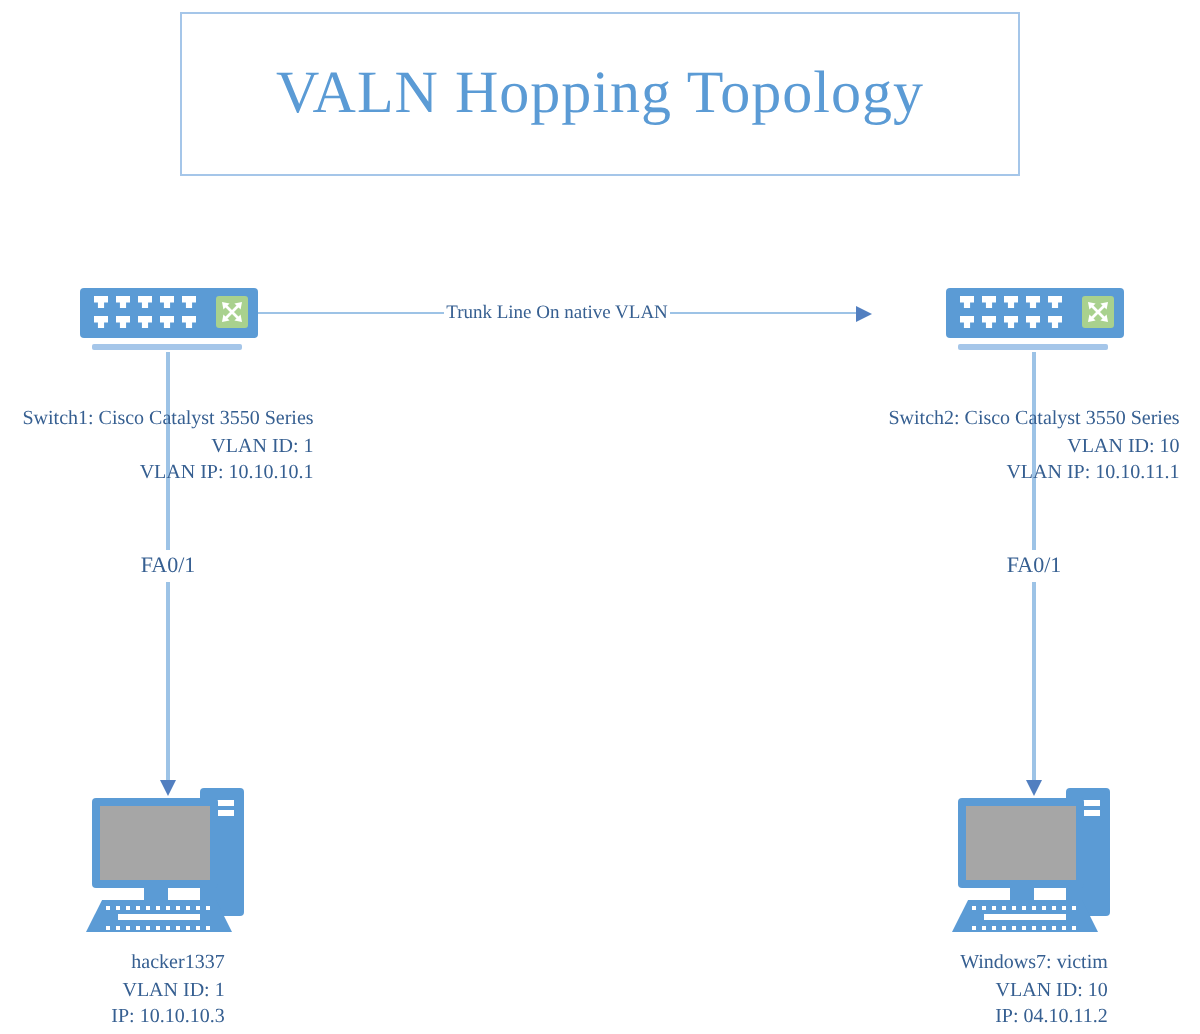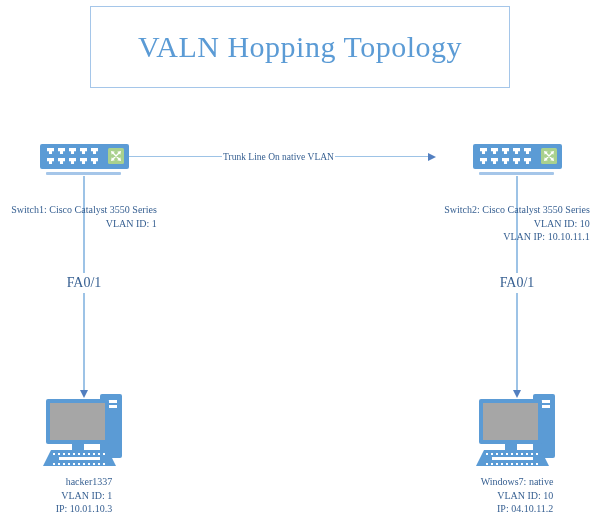--- a/index.html
+++ b/index.html
@@ -47,21 +47,21 @@
   .arrow-right {
     width:0; height:0; border-top:4px solid transparent; border-bottom:4px solid transparent;
     border-left:8px solid #527fc0;
   }
   .v-conn {
     position:absolute; top:176px; height:222px; width:40px;
     transform:translateX(-50%);
     display:flex; flex-direction:column; align-items:center;
   }
   .v-line { flex:1; width:1.5px; background:#9dc3e6; }
-  .port-label { font-size:14px; color:#365f91; margin:2px 0; }
+  .port-label { font-size:11px; color:#365f91; margin:2px 0; }
   .arrow-down {
     width:0; height:0; border-left:4px solid transparent; border-right:4px solid transparent;
     border-top:8px solid #527fc0;
   }
 
   
   .pc { position:absolute; width:82px; height:78px; }
   .pc-tower {
     position:absolute; left:54px; top:2px; width:22px; height:64px;
     background:#5b9bd5; border-radius:2px;
@@ -193,33 +193,34 @@
     <div class="pc-keyboard">
       <div class="kb-dots"></div>
       <div class="kb-bar"></div>
       <div class="kb-dots"></div>
     </div>
   </div>
 
   <div class="label-block" style="left:84px; top:203px;">
     <div>Switch1: Cisco Catalyst 3550 Series</div>
     <div>VLAN ID: 1</div>
+    <div>VLAN IP: 10.10.10.1</div>
   </div>
 
   <div class="label-block" style="left:517px; top:203px;">
     <div>Switch2: Cisco Catalyst 3550 Series</div>
     <div>VLAN ID: 10</div>
     <div>VLAN IP: 10.10.11.1</div>
   </div>
 
   <div class="label-block" style="left:84px; top:475px;">
     <div>hacker1337</div>
     <div>VLAN ID: 1</div>
-    <div>IP: 10.01.10.3</div>
+    <div>IP: 10.10.10.3</div>
   </div>
 
   <div class="label-block" style="left:517px; top:475px;">
-    <div>Windows7: native</div>
+    <div>Windows7: victim</div>
     <div>VLAN ID: 10</div>
     <div>IP: 04.10.11.2</div>
   </div>
 
 </div>
 
 </body></html>

